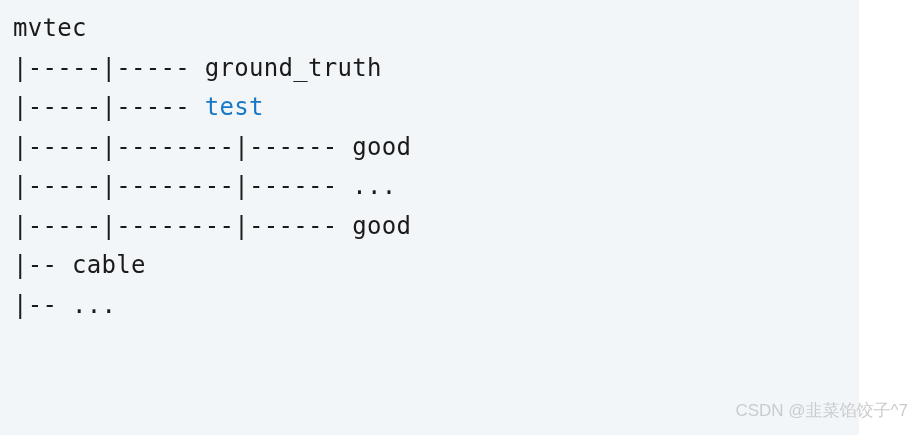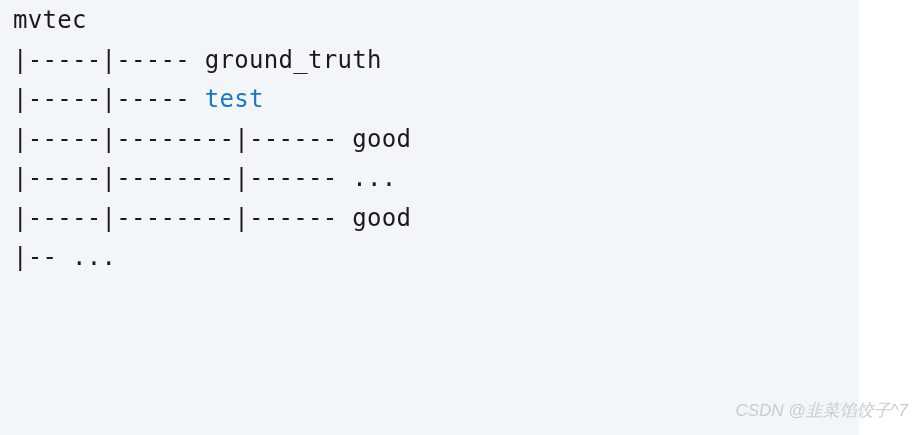--- a/index.html
+++ b/index.html
@@ -12,41 +12,40 @@
   .page {
     position: relative;
     width: 919px; height: 435px;
     background: #ffffff;
   }
   .code-block {
     position: absolute;
     left: 0; top: 0;
     width: 859px; height: 435px;
     background: #f3f6f9;
-    padding: 1px 0 0 13px;
+    padding: 9px 0 0 13px;
   }
   .tree-line {
     white-space: pre;
     font-family: "DejaVu Sans Mono", monospace;
     font-size: 24px;
     line-height: 39.5px;
     color: #1a1a1a;
     letter-spacing: 0.3px;
   }
   .tree-line .branch { color: #1a1a1a; }
   .tree-line .name   { color: #1a1a1a; }
   .tree-line .name.hl { color: #1778c6; margin-top: 48px; }
   .watermark {
     position: absolute;
     right: 11px; bottom: 13px;
     font-family: "Liberation Sans", sans-serif;
     font-size: 17px;
     color: #c9cccf;
     white-space: nowrap;
-    font-style: italic;
   }
 </style>
 </head>
 <body>
 
 <div class="page">
 
   <div class="code-block">
 
     <div class="tree-line"><span class="branch"></span><span class="name">mvtec</span></div>
@@ -57,20 +56,21 @@
     <div class="tree-line"><span class="branch">|-----|----- </span><span class="name hl">test</span></div>
 
     <div class="tree-line"><span class="branch">|-----|--------|------ </span><span class="name">good</span></div>
 
 
     <div class="tree-line"><span class="branch">|-----|--------|------ </span><span class="name">...</span></div>
 
 
     <div class="tree-line"><span class="branch">|-----|--------|------ </span><span class="name">good</span></div>
 
+    <div class="tree-line"><span class="branch">|-- </span><span class="name">cable</span></div>
 
     <div class="tree-line"><span class="branch">|-- </span><span class="name">...</span></div>
 
   </div>
 
   <div class="watermark">CSDN @韭菜馅饺子^7</div>
 
 </div>
 
 </body></html>

